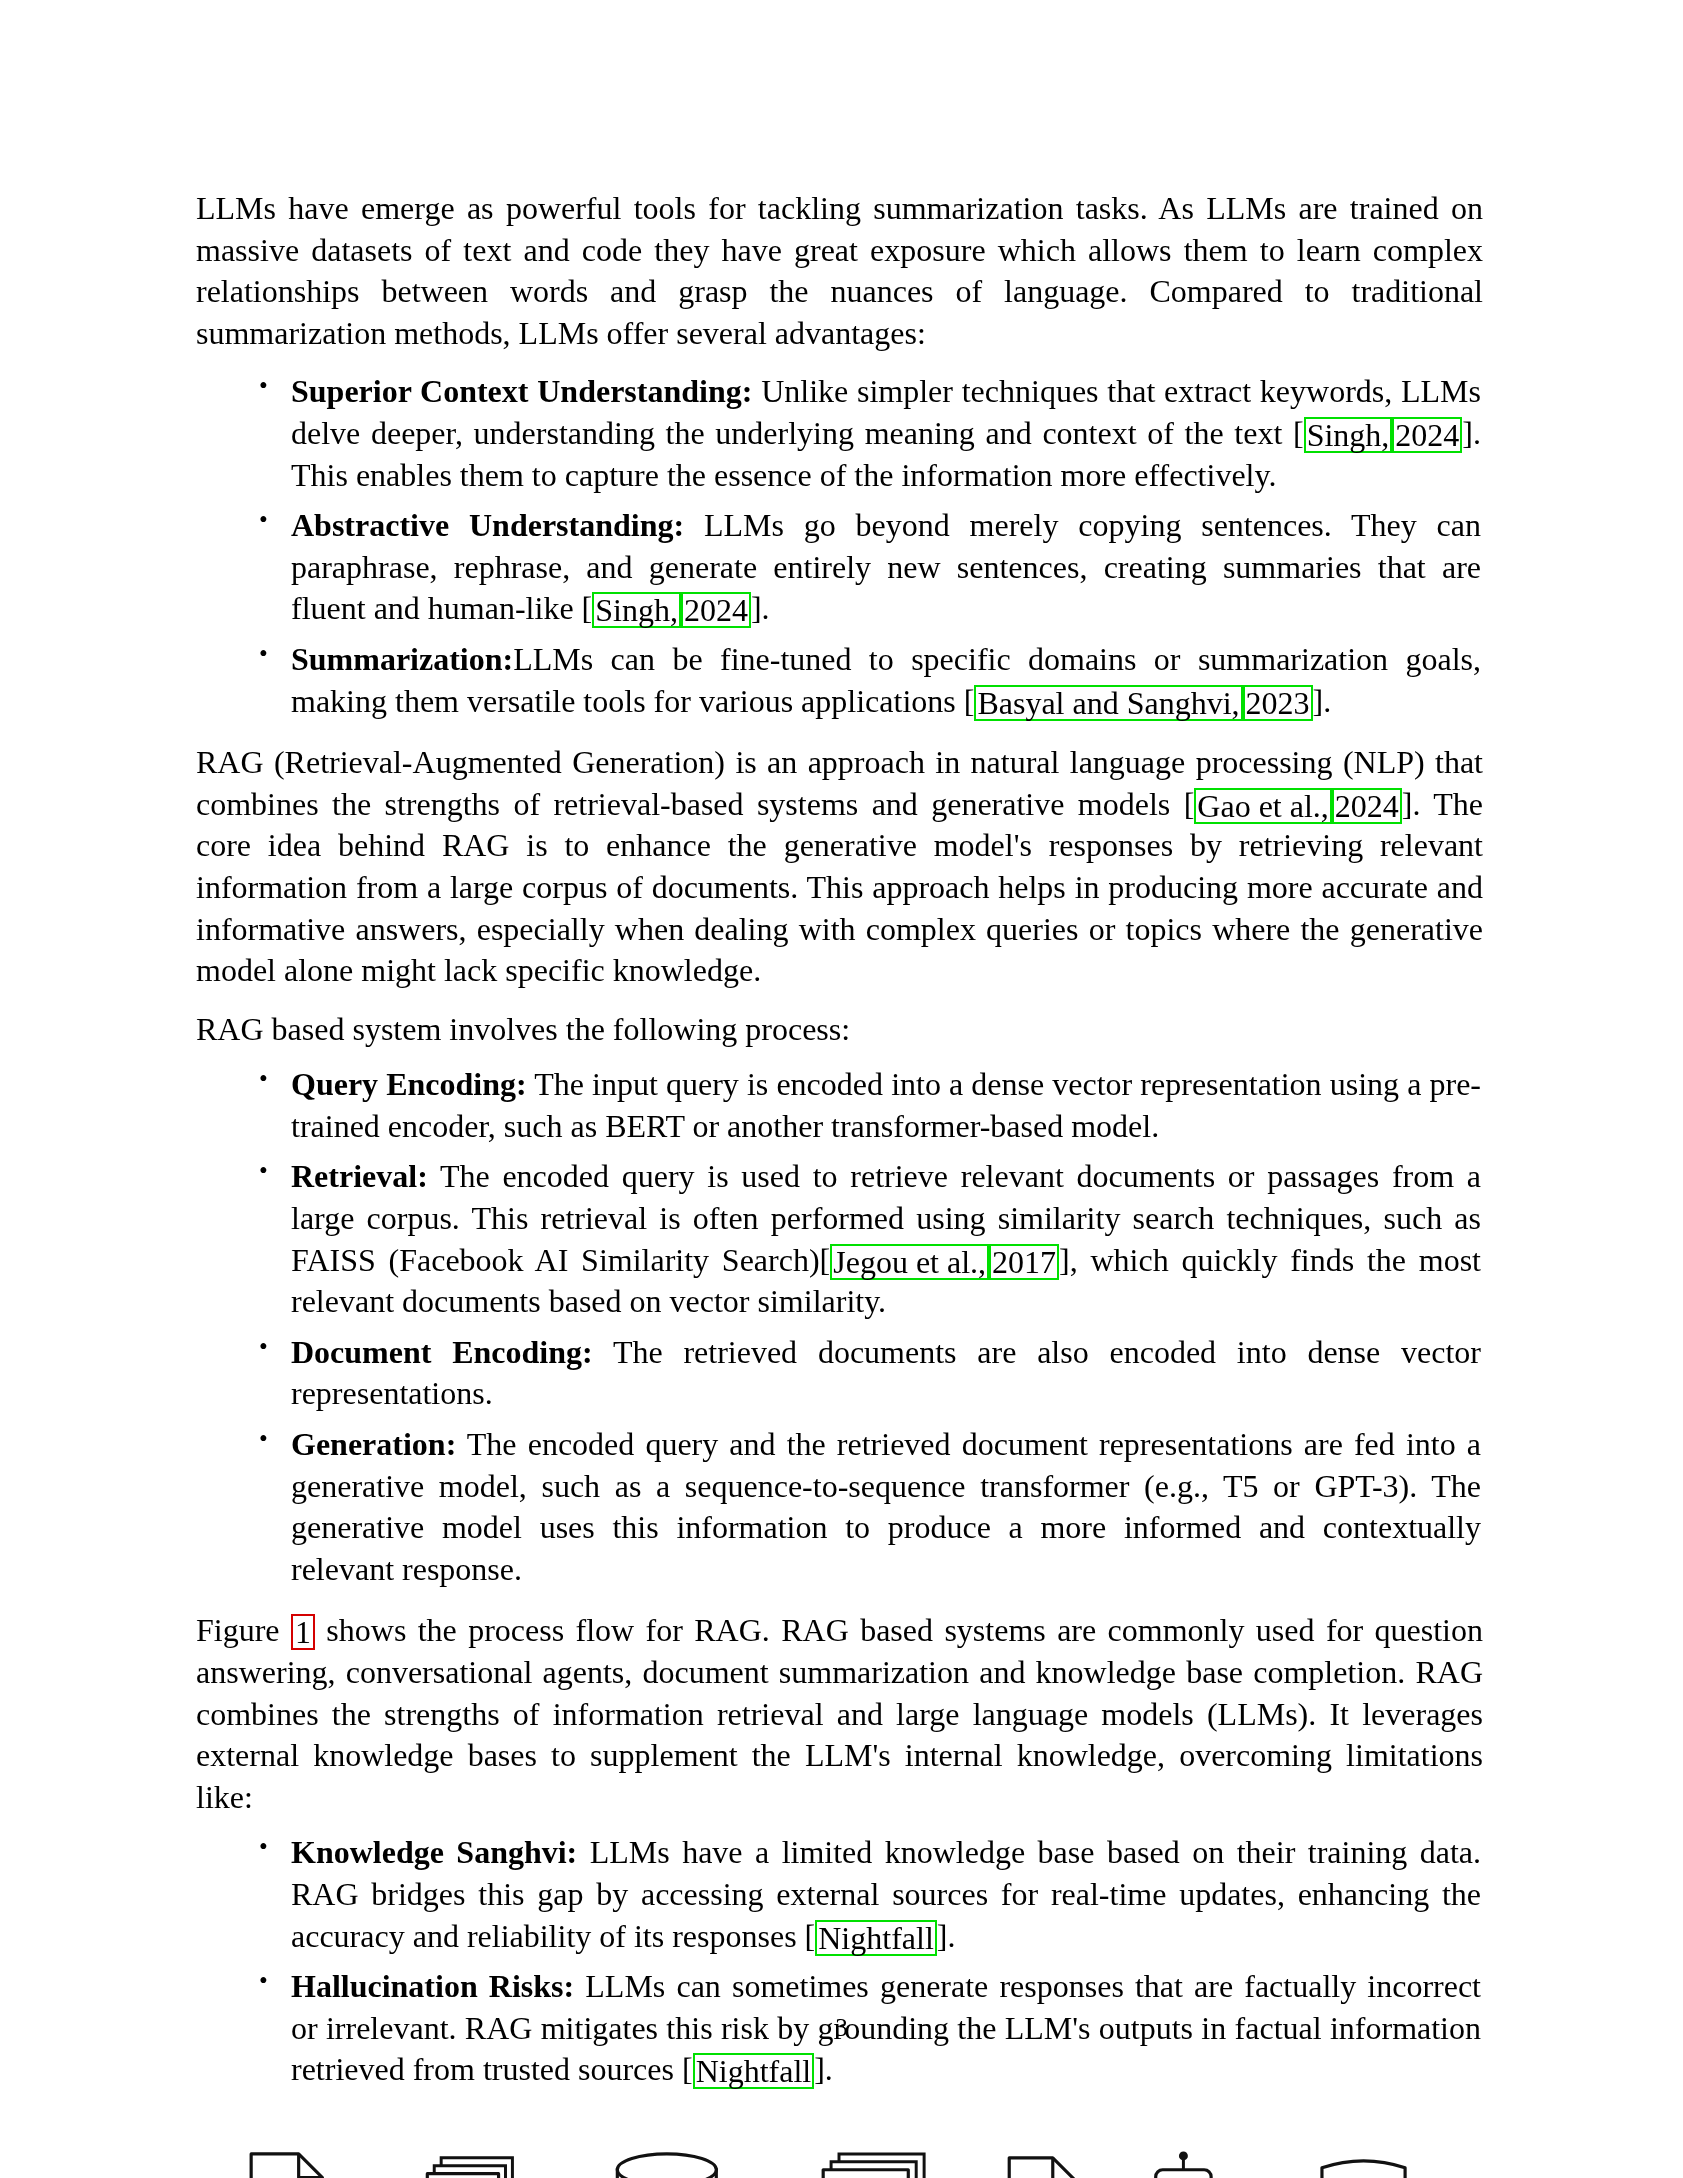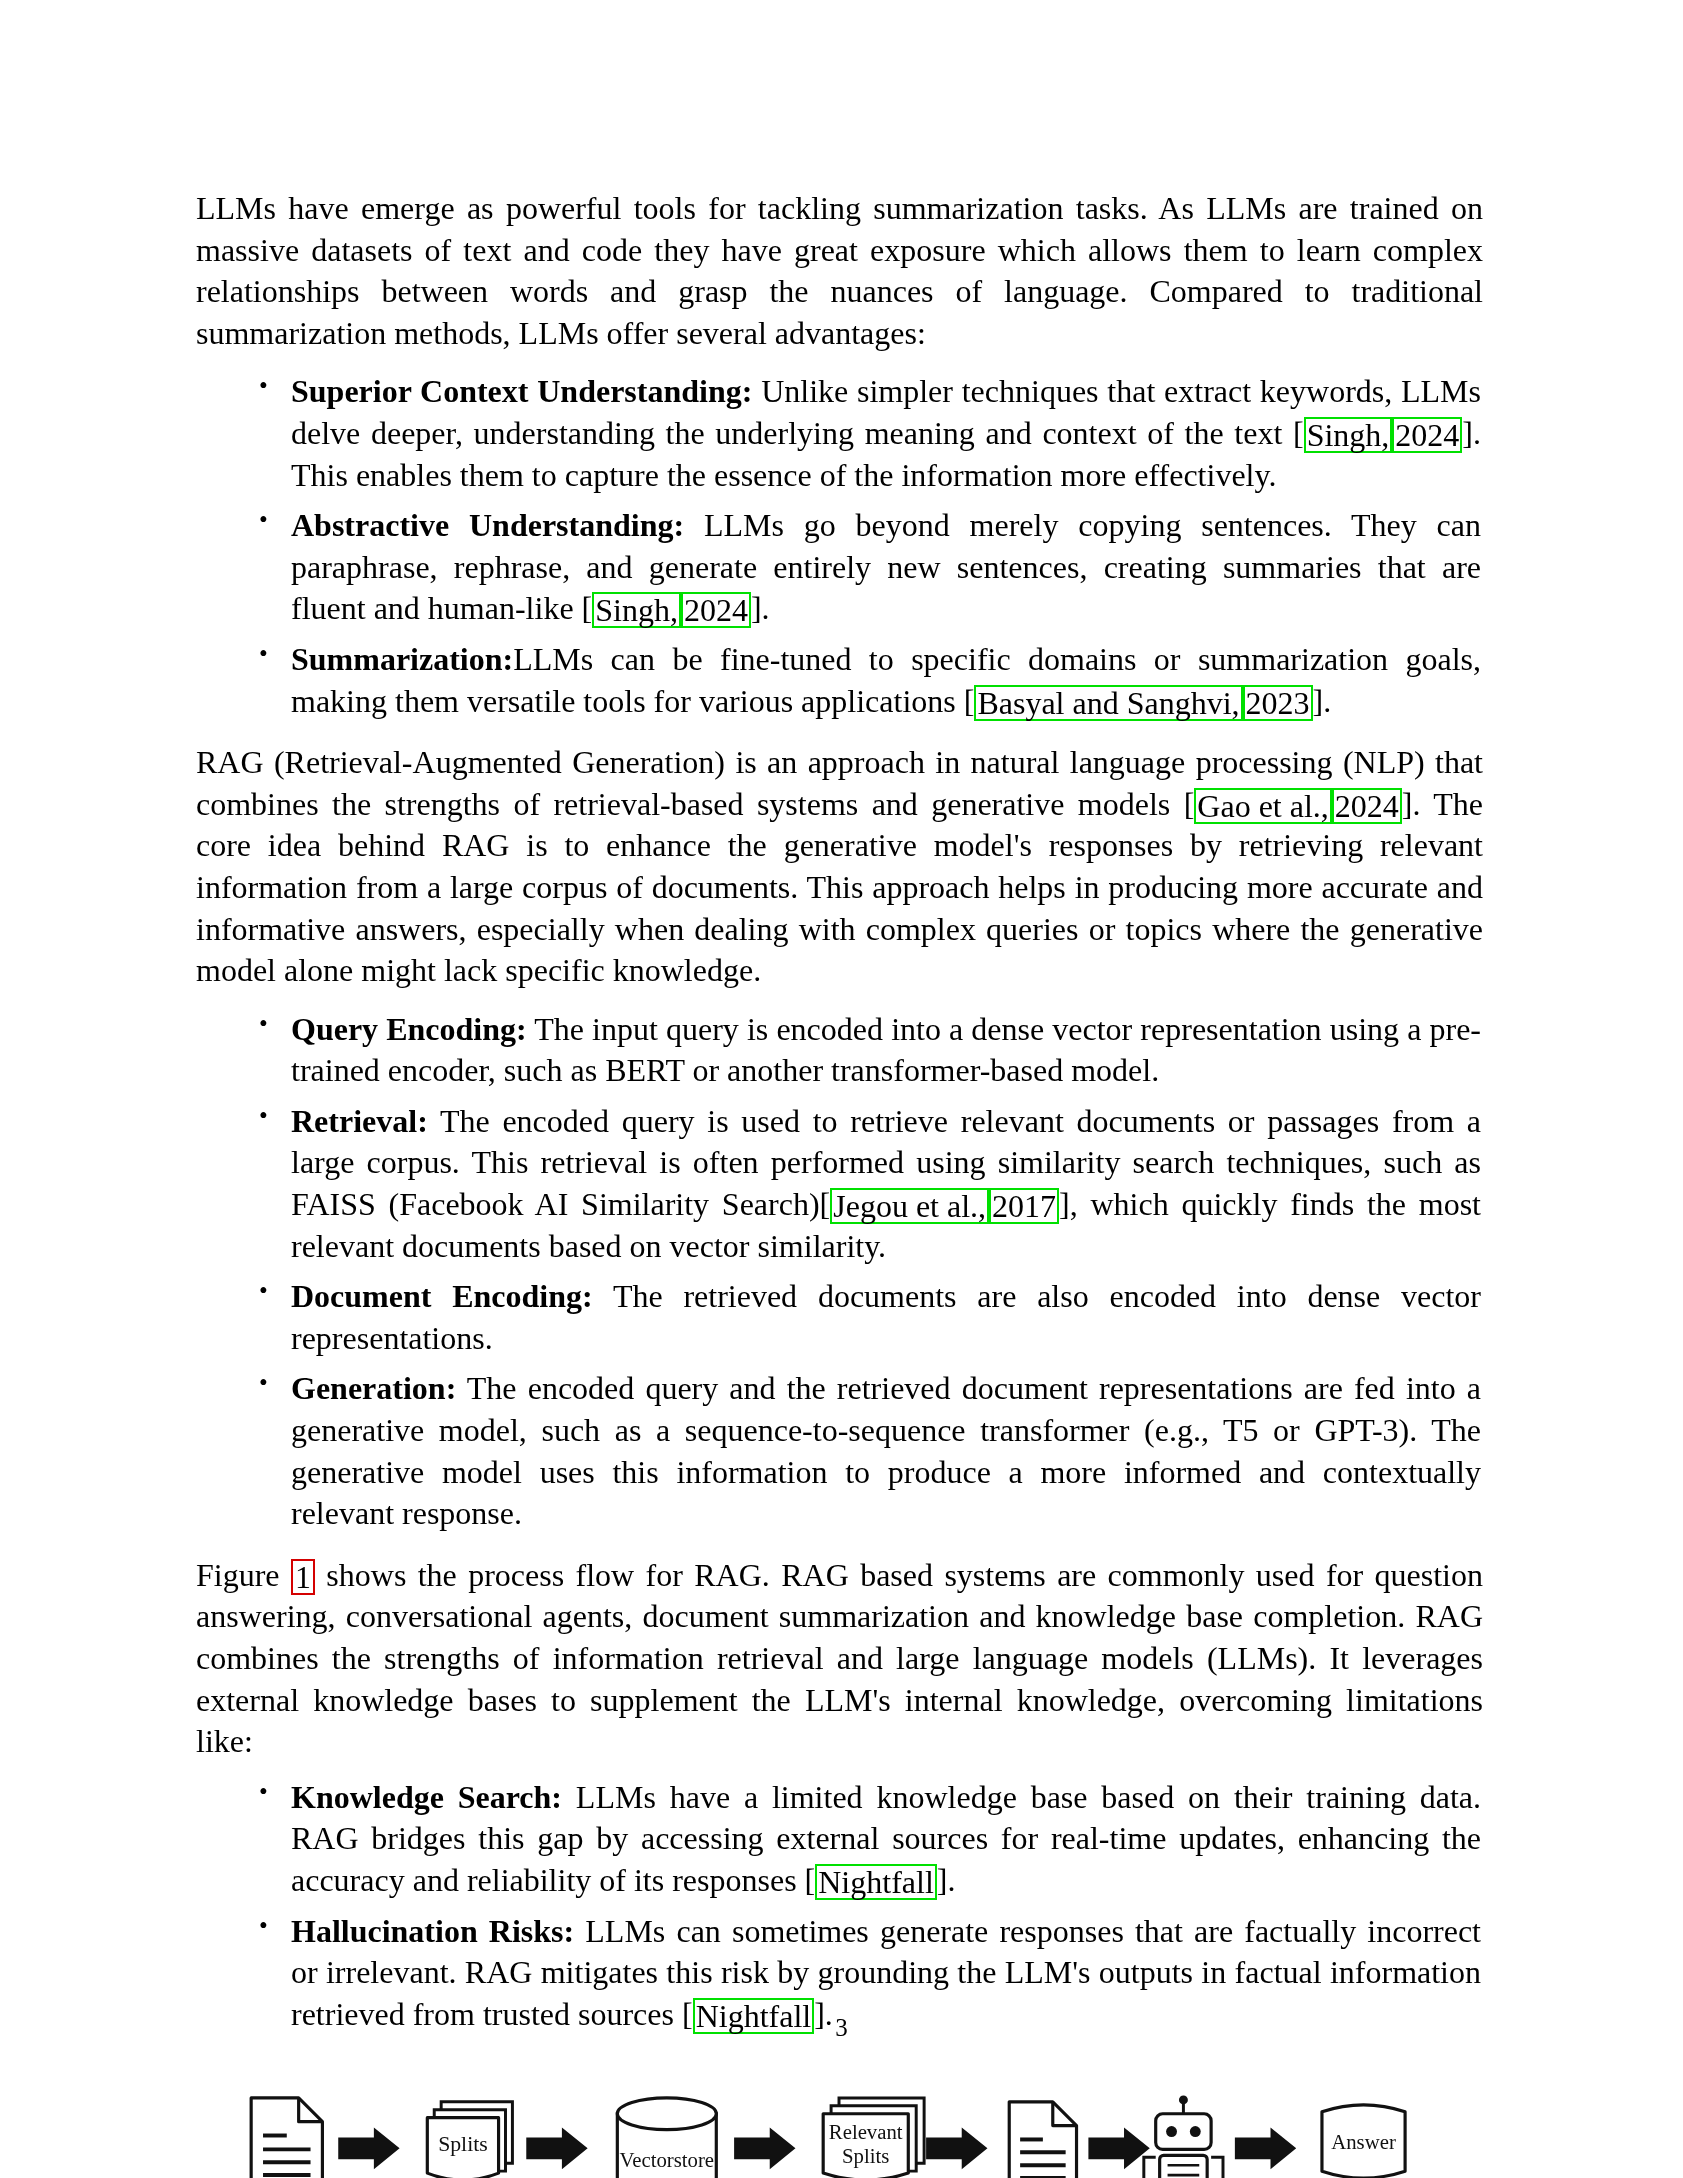--- a/index.html
+++ b/index.html
@@ -125,41 +125,42 @@
       <b class="lead">Abstractive Understanding:</b><span> LLMs go beyond merely copying sentences. They can paraphrase, rephrase, and generate entirely new sentences, creating summaries that are fluent and human-like [</span><span class="cite">Singh,</span><span class="cite">2024</span><span>].</span>
     </li>
     <li>
       <b class="lead">Summarization:</b><span>LLMs can be fine-tuned to specific domains or summarization goals, making them versatile tools for various applications [</span><span class="cite">Basyal and Sanghvi,</span><span class="cite">2023</span><span>].</span>
     </li>
   </ul>
 
 
   <p class="para"><span>RAG (Retrieval-Augmented Generation) is an approach in natural language processing (NLP) that combines the strengths of retrieval-based systems and generative models [</span><span class="cite">Gao et al.,</span><span class="cite">2024</span><span>]. The core idea behind RAG is to enhance the generative model's responses by retrieving relevant information from a large corpus of documents. This approach helps in producing more accurate and informative answers, especially when dealing with complex queries or topics where the generative model alone might lack specific knowledge.</span></p>
 
+  <p class="para-tight">RAG based system involves the following process:</p>
 
   <ul class="bullets">
     <li>
       <b class="lead">Query Encoding:</b><span> The input query is encoded into a dense vector representation using a pre-trained encoder, such as BERT or another transformer-based model.</span>
     </li>
     <li>
       <b class="lead">Retrieval:</b><span> The encoded query is used to retrieve relevant documents or passages from a large corpus. This retrieval is often performed using similarity search techniques, such as FAISS (Facebook AI Similarity Search)[</span><span class="cite">Jegou et al.,</span><span class="cite">2017</span><span>], which quickly finds the most relevant documents based on vector similarity.</span>
     </li>
     <li>
       <b class="lead">Document Encoding:</b><span> The retrieved documents are also encoded into dense vector representations.</span>
     </li>
     <li>
       <b class="lead">Generation:</b><span> The encoded query and the retrieved document representations are fed into a generative model, such as a sequence-to-sequence transformer (e.g., T5 or GPT-3). The generative model uses this information to produce a more informed and contextually relevant response.</span>
     </li>
   </ul>
 
   <p class="para-tight"><span>Figure </span><span class="xref">1</span><span> shows the process flow for RAG. RAG based systems are commonly used for question answering, conversational agents, document summarization and knowledge base completion. RAG combines the strengths of information retrieval and large language models (LLMs). It leverages external knowledge bases to supplement the LLM's internal knowledge, overcoming limitations like:</span></p>
 
   <ul class="bullets">
     <li>
-      <b class="lead">Knowledge Search:</b><span> LLMs have a limited knowledge base based on their training data. RAG bridges this gap by accessing external sources for real-time updates, enhancing the accuracy and reliability of its responses [</span><span class="cite">Nightfall</span><span>].</span>
+      <b class="lead">Knowledge Sanghvi:</b><span> LLMs have a limited knowledge base based on their training data. RAG bridges this gap by accessing external sources for real-time updates, enhancing the accuracy and reliability of its responses [</span><span class="cite">Nightfall</span><span>].</span>
     </li>
     <li>
       <b class="lead">Hallucination Risks:</b><span> LLMs can sometimes generate responses that are factually incorrect or irrelevant. RAG mitigates this risk by grounding the LLM's outputs in factual information retrieved from trusted sources [</span><span class="cite">Nightfall</span><span>].</span>
     </li>
   </ul>
 
   <div class="figure-wrap">
     <svg class="figure-svg" width="1218" height="287" viewBox="0 0 1230 290">
       <defs>
         <g id="arrow-r">

